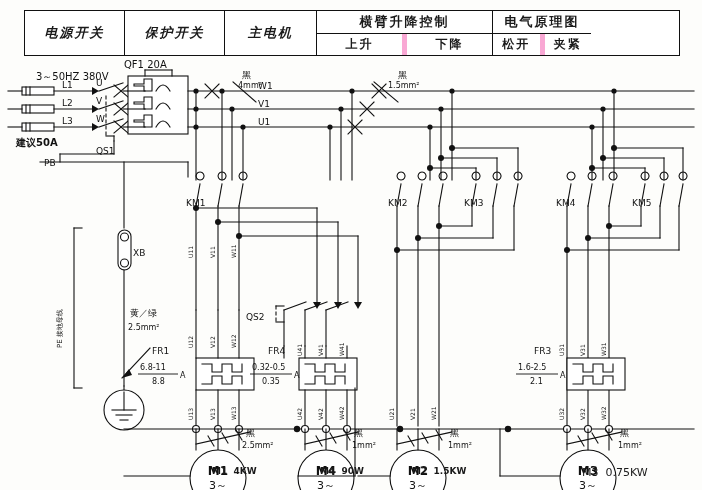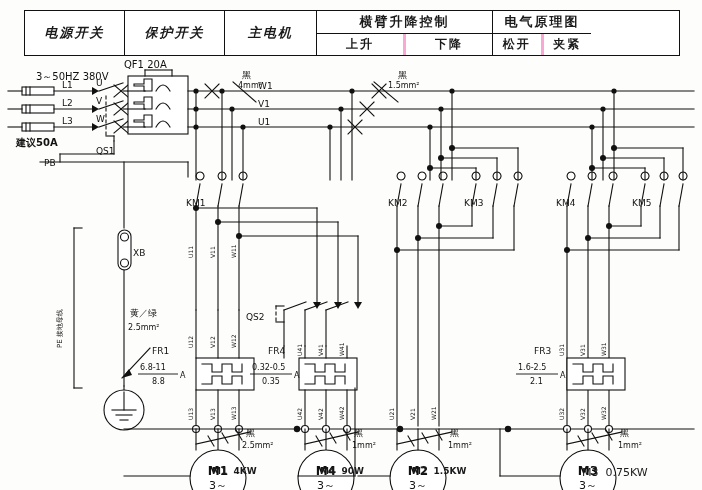--- a/index.html
+++ b/index.html
@@ -30,21 +30,21 @@
   .hsplit{display:flex;flex-direction:column;box-sizing:border-box;border-right:1px solid #111;}
   .hsplit:last-child{border-right:none;}
   .hsplit .top{
     flex:1;border-bottom:1px solid #111;
     display:flex;align-items:center;justify-content:center;
     font-size:13px;font-weight:bold;letter-spacing:2px;
     font-family:"DejaVu Sans","Liberation Sans",sans-serif;
   }
   .hsplit .bot{flex:1;display:flex;}
   .hsub{
-    flex:1;border-right:3px solid #f9a8d4;
+    flex:1;border-right:5px solid #f9a8d4;
     display:flex;align-items:center;justify-content:center;
     font-size:12px;font-weight:bold;letter-spacing:2px;
     font-family:"DejaVu Sans","Liberation Sans",sans-serif;
   }
   .hsub:last-child{border-right:none;}
 
   
   #sheet{position:absolute;left:0;top:58px;width:702px;height:432px;}
   svg{display:block;}
   .lbl{

